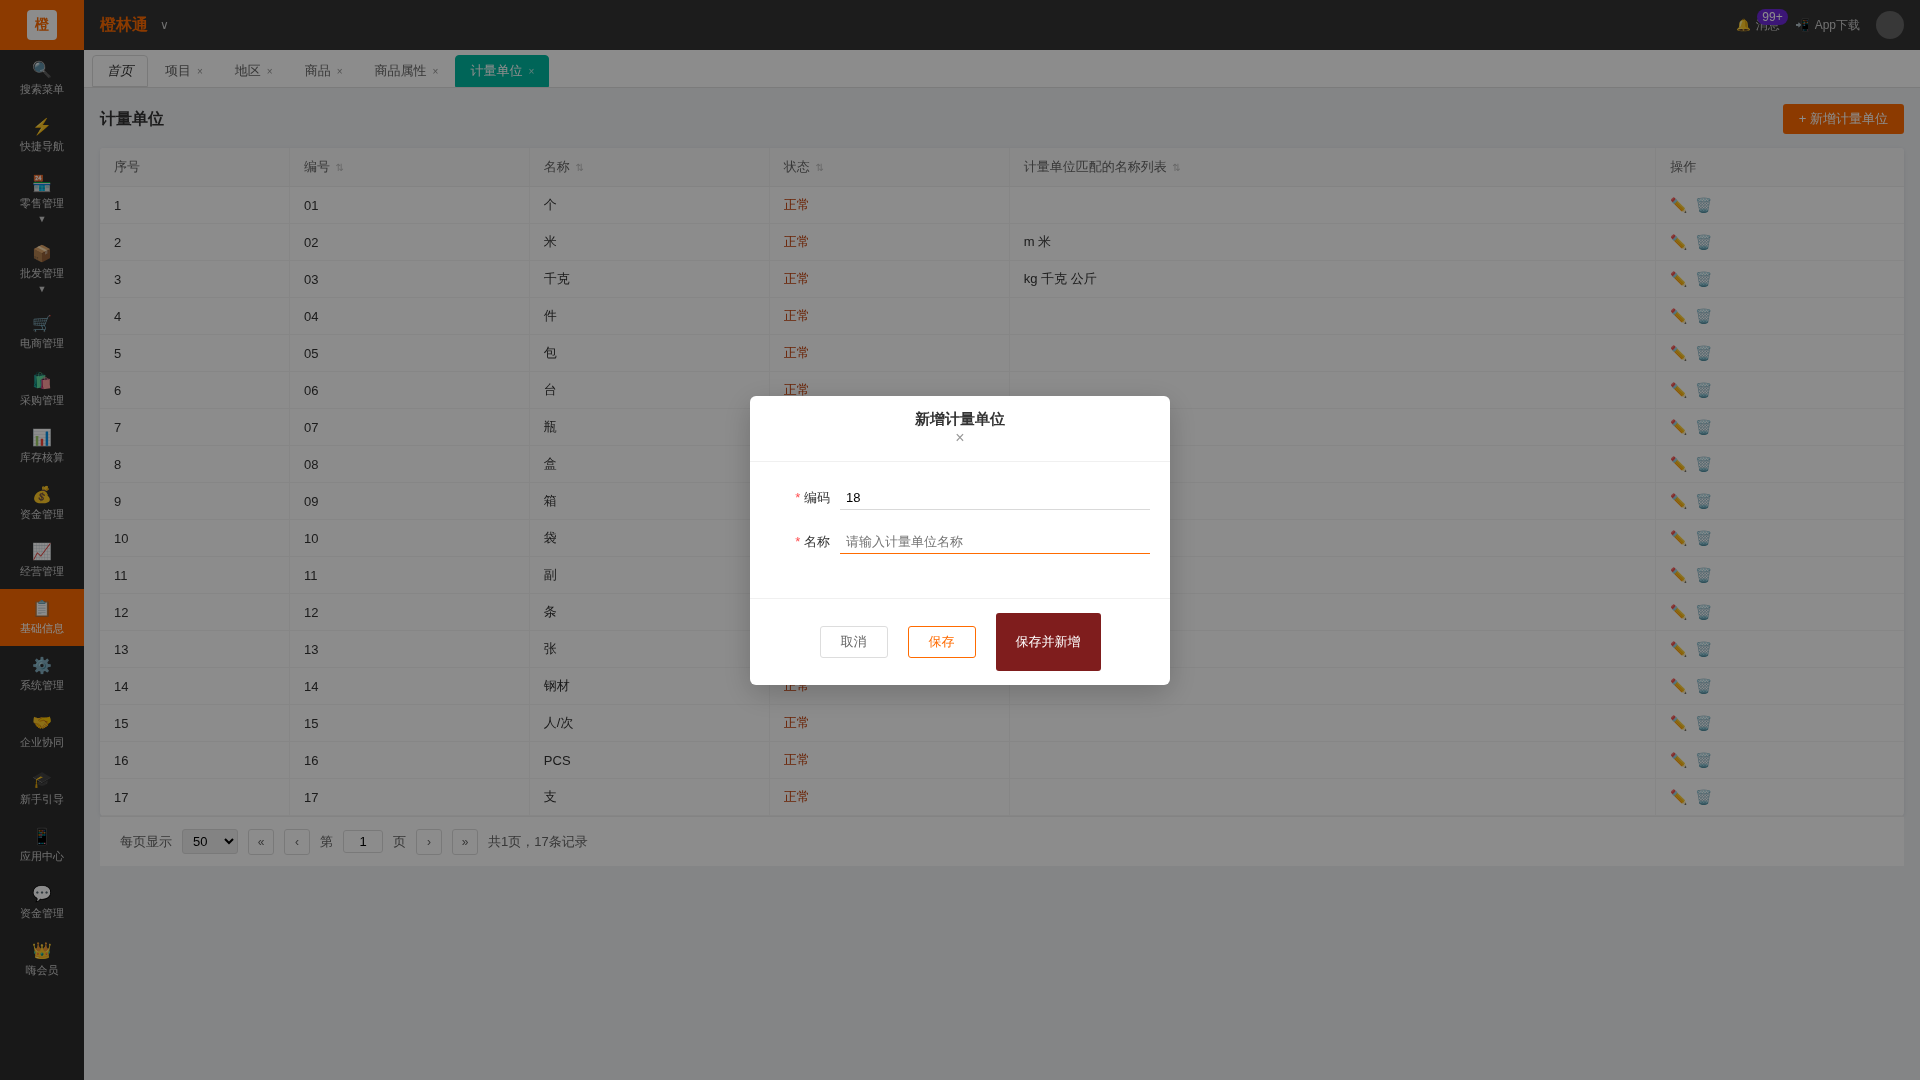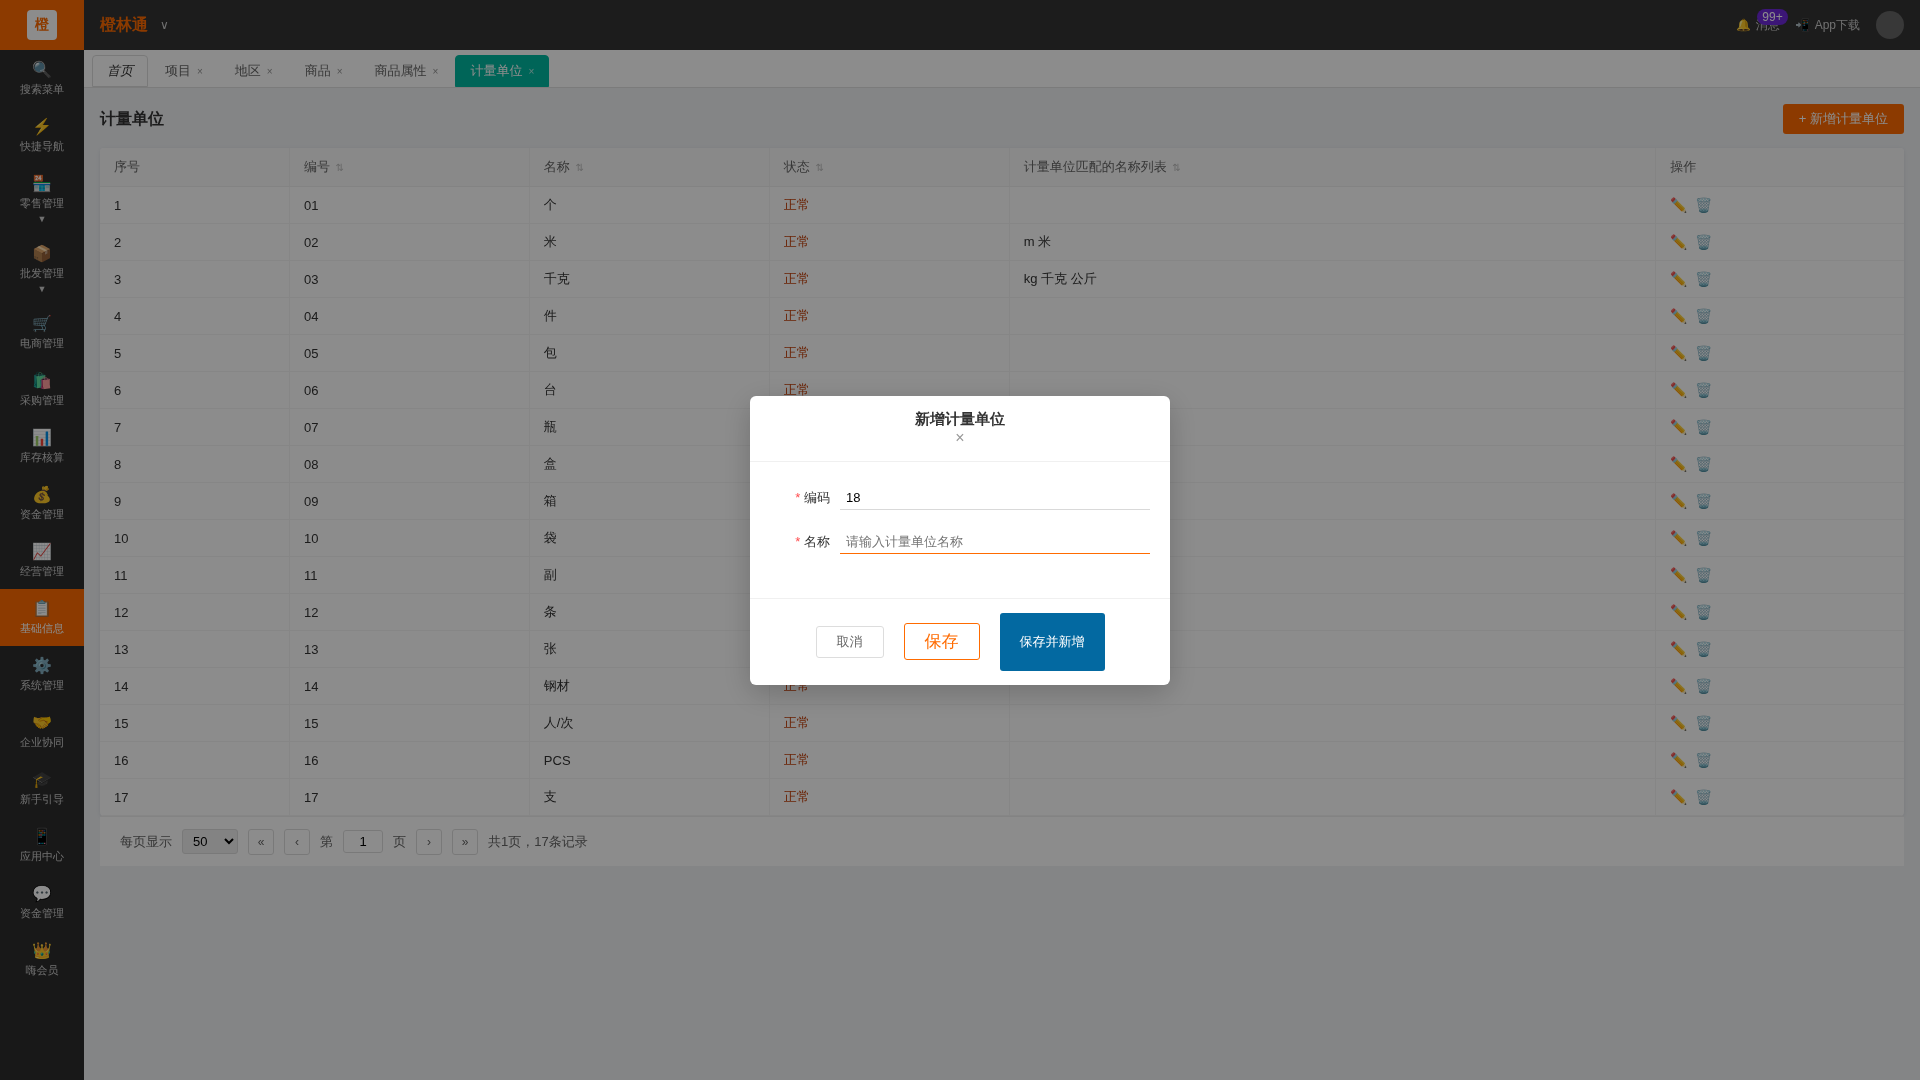--- a/index.html
+++ b/index.html
@@ -70,22 +70,22 @@
     .dialog-title { font-size: 15px; font-weight: 600; color: #333; }
     .dialog-close { cursor: pointer; color: #999; font-size: 16px; background: none; border: none; }
     .dialog-body { padding: 24px 20px; }
     .form-row { display: flex; align-items: center; margin-bottom: 20px; }
     .form-label { width: 60px; text-align: right; color: #333; font-size: 13px; margin-right: 10px; }
     .form-label.required::before { content: "* "; color: #ff4d4f; }
     .form-input { flex: 1; border: none; border-bottom: 1px solid #d9d9d9; padding: 4px 6px; font-size: 13px; outline: none; }
     .form-input.highlighted { border-bottom-color: #ff6b00; }
     .dialog-footer { padding: 14px 20px; border-top: 1px solid #f0f0f0; display: flex; align-items: center; justify-content: center; gap: 20px; }
     .btn-cancel { border: 1px solid #ddd; background: white; color: #666; padding: 6px 20px; border-radius: 3px; cursor: pointer; font-size: 13px; }
-    .btn-save { border: 1px solid #ff6b00; background: white; color: #ff6b00; padding: 6px 20px; border-radius: 3px; cursor: pointer; font-size: 17px; }
-    .btn-save-new { background: #0369a1; color: white; border: none; padding: 20px 20px; border-radius: 3px; cursor: pointer; font-size: 13px; }
+    .btn-save { border: 1px solid #ff6b00; background: white; color: #ff6b00; padding: 6px 20px; border-radius: 3px; cursor: pointer; font-size: 13px; }
+    .btn-save-new { background: #7f1d1d; color: white; border: none; padding: 20px 20px; border-radius: 3px; cursor: pointer; font-size: 13px; }
   </style>
 </head>
 <body>
 
 <div class="sidebar">
   <div class="sidebar-logo">
     <div class="sidebar-logo-inner">
       <div class="sidebar-logo-icon">橙</div>
     </div>
   </div>

